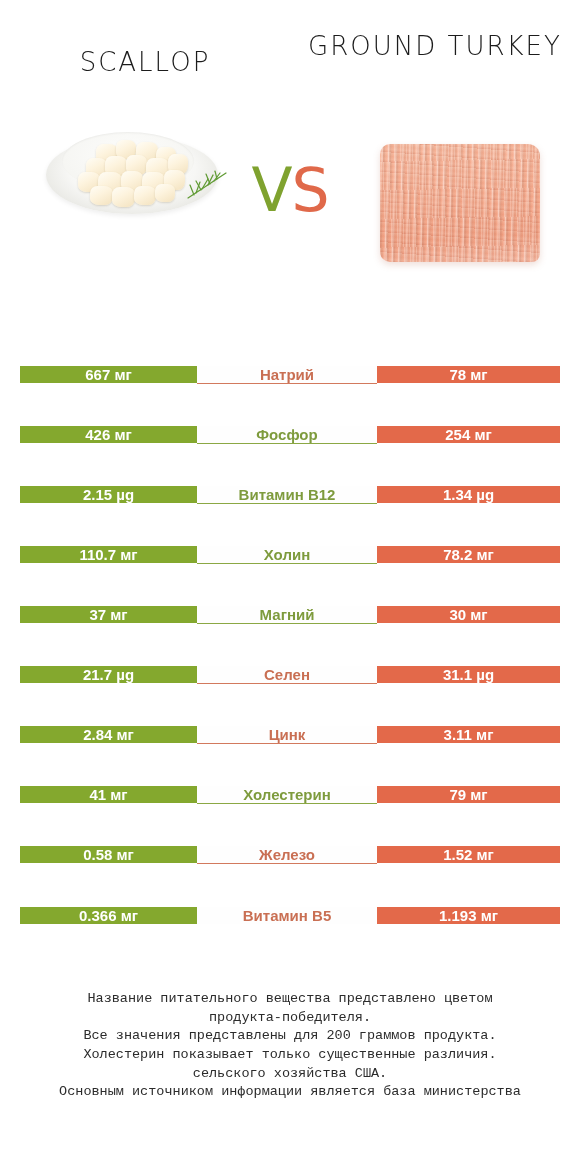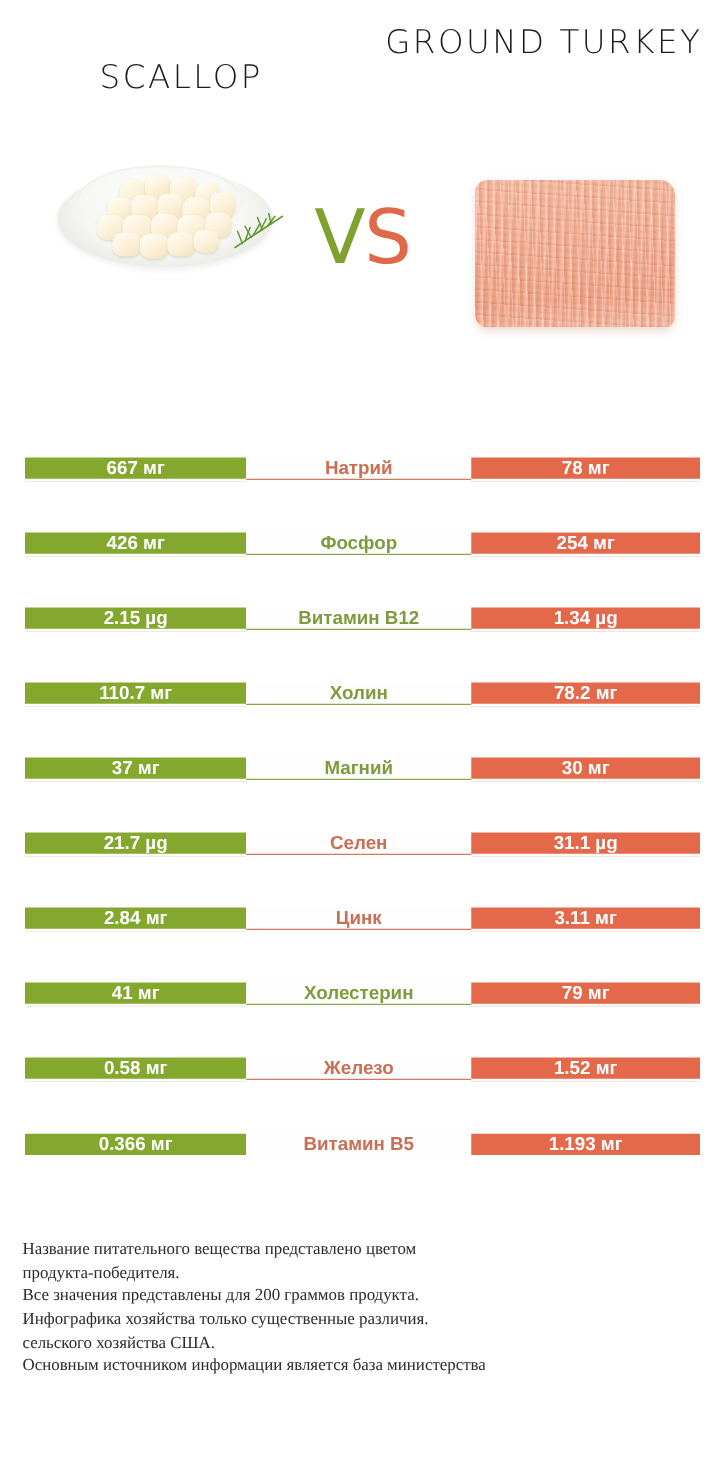--- a/index.html
+++ b/index.html
@@ -30,21 +30,21 @@
     height: 110px;
     display: flex;
   }
   .title-cell {
     width: 50%;
     display: flex;
     align-items: flex-start;
     justify-content: center;
     padding-top: 46px;
   }
-  .title-cell.right { padding-top: 18px; }
+  .title-cell.right { padding-top: 30px; }
   .title-text {
     font-family: "DejaVu Sans", sans-serif;
     font-weight: 300;
     font-size: 26px;
     letter-spacing: 2.0px;
     color: #1c1c1c;
     text-align: center;
     line-height: 1.28;
     text-transform: uppercase;
   }
@@ -193,21 +193,22 @@
 
   .cell.mid.win-green { color: #7e9b3d; border-bottom-color: #8ba844; }
   .cell.mid.win-orange { color: #c96f53; border-bottom-color: #d2795d; }
 
   
   .footer {
     position: absolute;
     left: 0;
     top: 990px;
     width: 580px;
-    font-family: Liberation Serif, serif;
+    text-align: center;
+    font-family: Liberation Mono, monospace;
     font-size: 13.5px;
     line-height: 1.38;
     color: #2b2b2b;
     padding: 0 18px;
   }
   .footer p { margin: 0; }
 </style>
 </head>
 <body>
 
@@ -321,18 +322,18 @@
         <div class="cell left">0.366 мг</div>
         <div class="cell mid win-orange">Витамин B5</div>
         <div class="cell right">1.193 мг</div>
       </div>
     </div>
 
   <div class="footer">
     <p>Название питательного вещества представлено цветом</p>
     <p>продукта-победителя.</p>
     <p>Все значения представлены для 200 граммов продукта.</p>
-    <p>Инфографика хозяйства только существенные различия.</p>
+    <p>Холестерин показывает только существенные различия.</p>
     <p>сельского хозяйства США.</p>
     <p>Основным источником информации является база министерства</p>
   </div>
 
 </div>
 
 </body></html>

